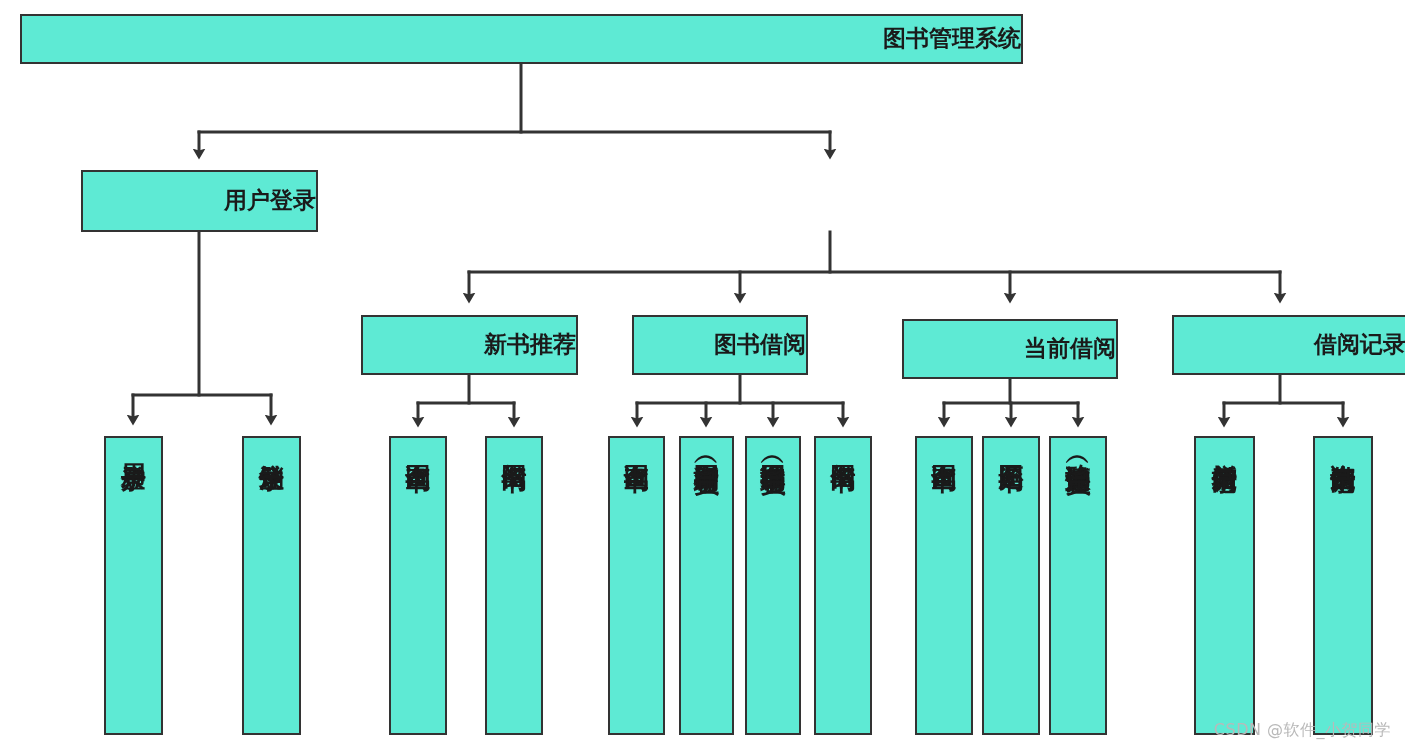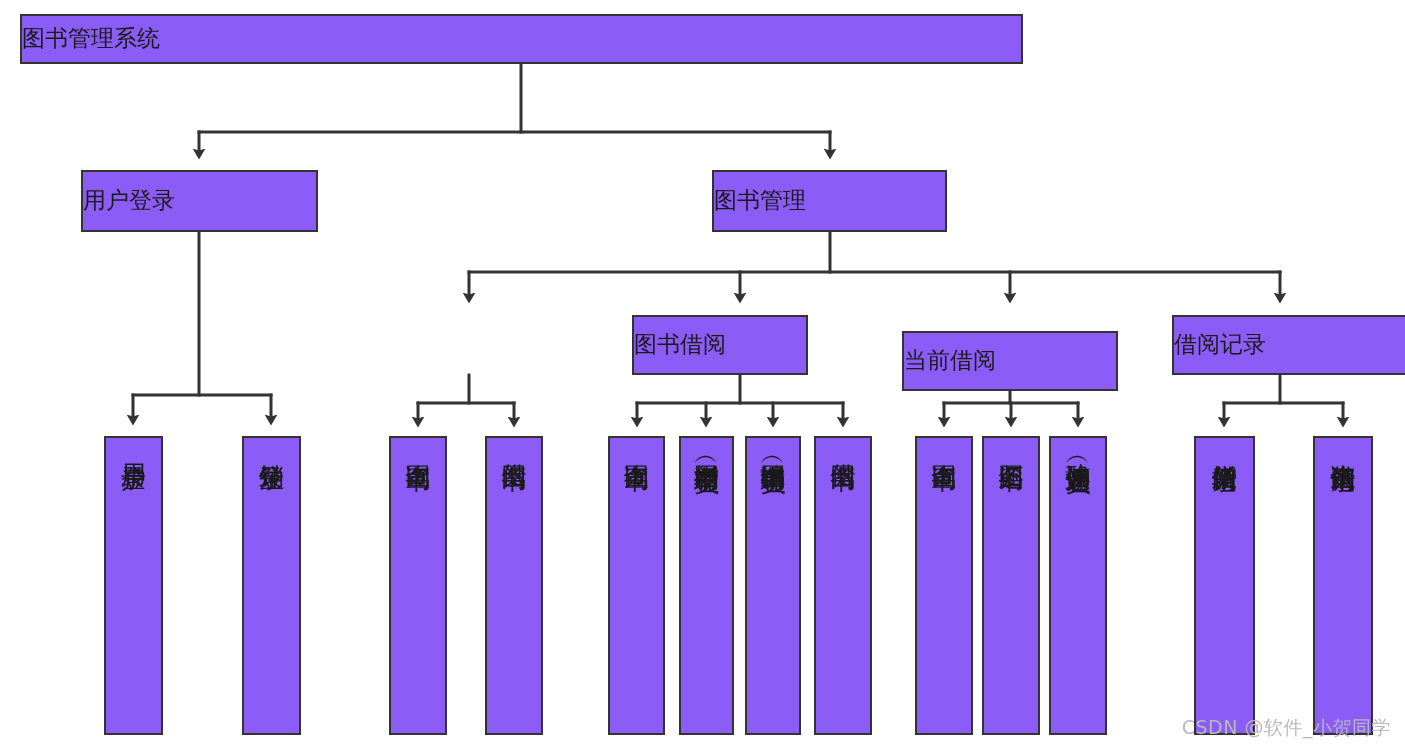--- a/index.html
+++ b/index.html
@@ -21,26 +21,27 @@
   #tree-svg {
     position: absolute;
     left: 0;
     top: 0;
     width: 1405px;
     height: 747px;
   }
   .node-box {
     position: absolute;
     box-sizing: border-box;
-    background: #8b5cf6;
+    background: #5eead4;
     border: 2.5px solid #333333;
     display: flex;
     align-items: center;
-    justify-content: flex-start;
+    justify-content: flex-end;
     overflow: hidden;
+    font-weight: bold;
   }
   .node-label {
     color: #1a1a1a;
     text-align: center;
     line-height: 1.18;
     white-space: nowrap;
   }
   .node-root .node-label,
   .node-level2 .node-label,
   .node-level3 .node-label {
@@ -64,21 +65,21 @@
     display: flex;
     align-items: flex-start;
     justify-content: center;
     padding-top: 6px;
     box-sizing: border-box;
   }
   .watermark {
     position: absolute;
     right: 14px;
     bottom: 6px;
-    font-size: 19px;
+    font-size: 16px;
     color: #b9b9b9;
     letter-spacing: 0.5px;
     white-space: nowrap;
     pointer-events: none;
   }
 </style>
 </head>
 <body>
 
 <div id="diagram-root">
@@ -133,28 +134,28 @@
     </g>
   </svg>
 
   <div class="node-box node-root" style="left:20px; top:14px; width:1003px; height:50px;">
     <span class="node-label">图书管理系统</span>
   </div>
 
   <div class="node-box node-level2" style="left:81px; top:170px; width:237px; height:62px;">
     <span class="node-label">用户登录</span>
   </div>
-  <div class="node-box node-level2" style="left:712px; top:170px; width:235px; height:62px;">
-    <span class="node-label">图书管理</span>
-  </div>
-
+
+  <div class="node-box node-level3" style="left:361px; top:315px; width:217px; height:60px;">
+    <span class="node-label">新书推荐</span>
+  </div>
   <div class="node-box node-level3" style="left:632px; top:315px; width:176px; height:60px;">
     <span class="node-label">图书借阅</span>
   </div>
-  <div class="node-box node-level3" style="left:902px; top:331px; width:216px; height:60px;">
+  <div class="node-box node-level3" style="left:902px; top:319px; width:216px; height:60px;">
     <span class="node-label">当前借阅</span>
   </div>
   <div class="node-box node-level3" style="left:1172px; top:315px; width:236px; height:60px;">
     <span class="node-label">借阅记录</span>
   </div>
 
   <div class="node-box node-leaf" style="left:104px; top:436px; width:59px; height:299px;">
     <div class="leaf-inner">
       <span class="node-label">用户登录</span>
     </div>

